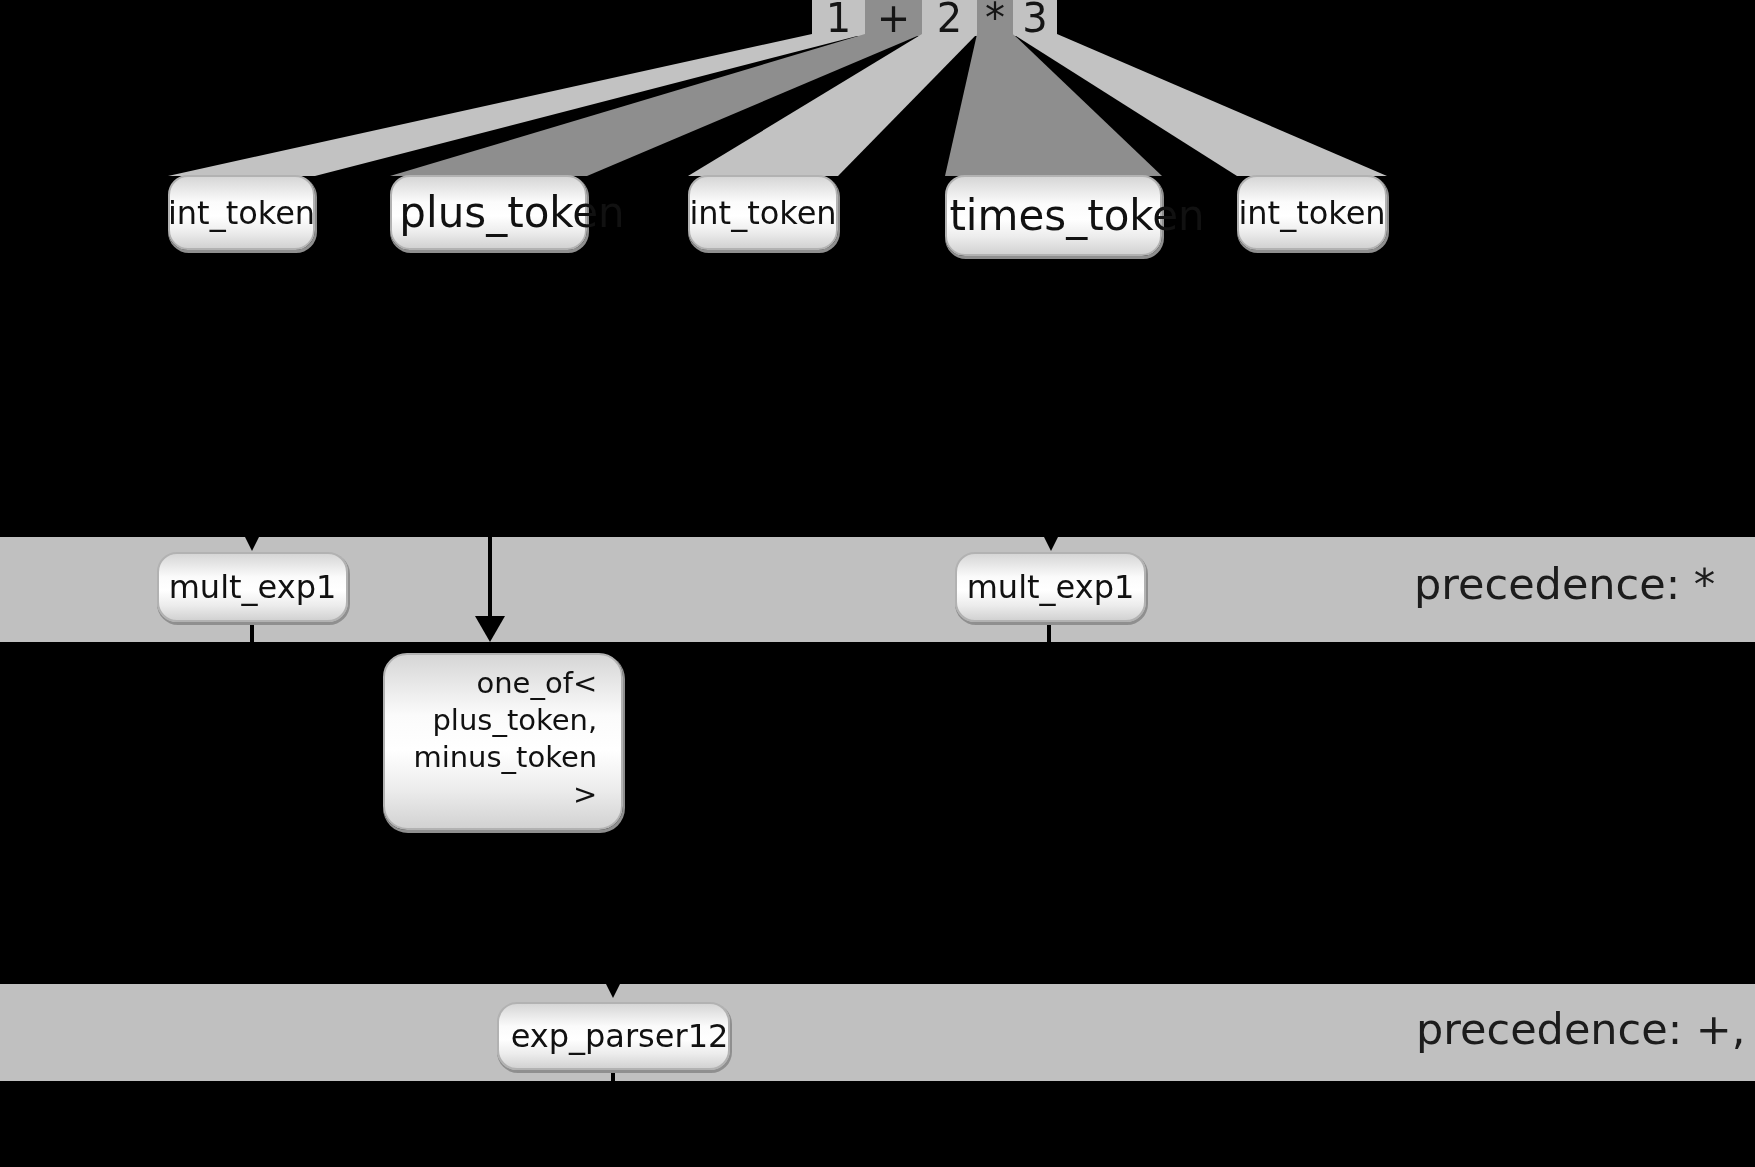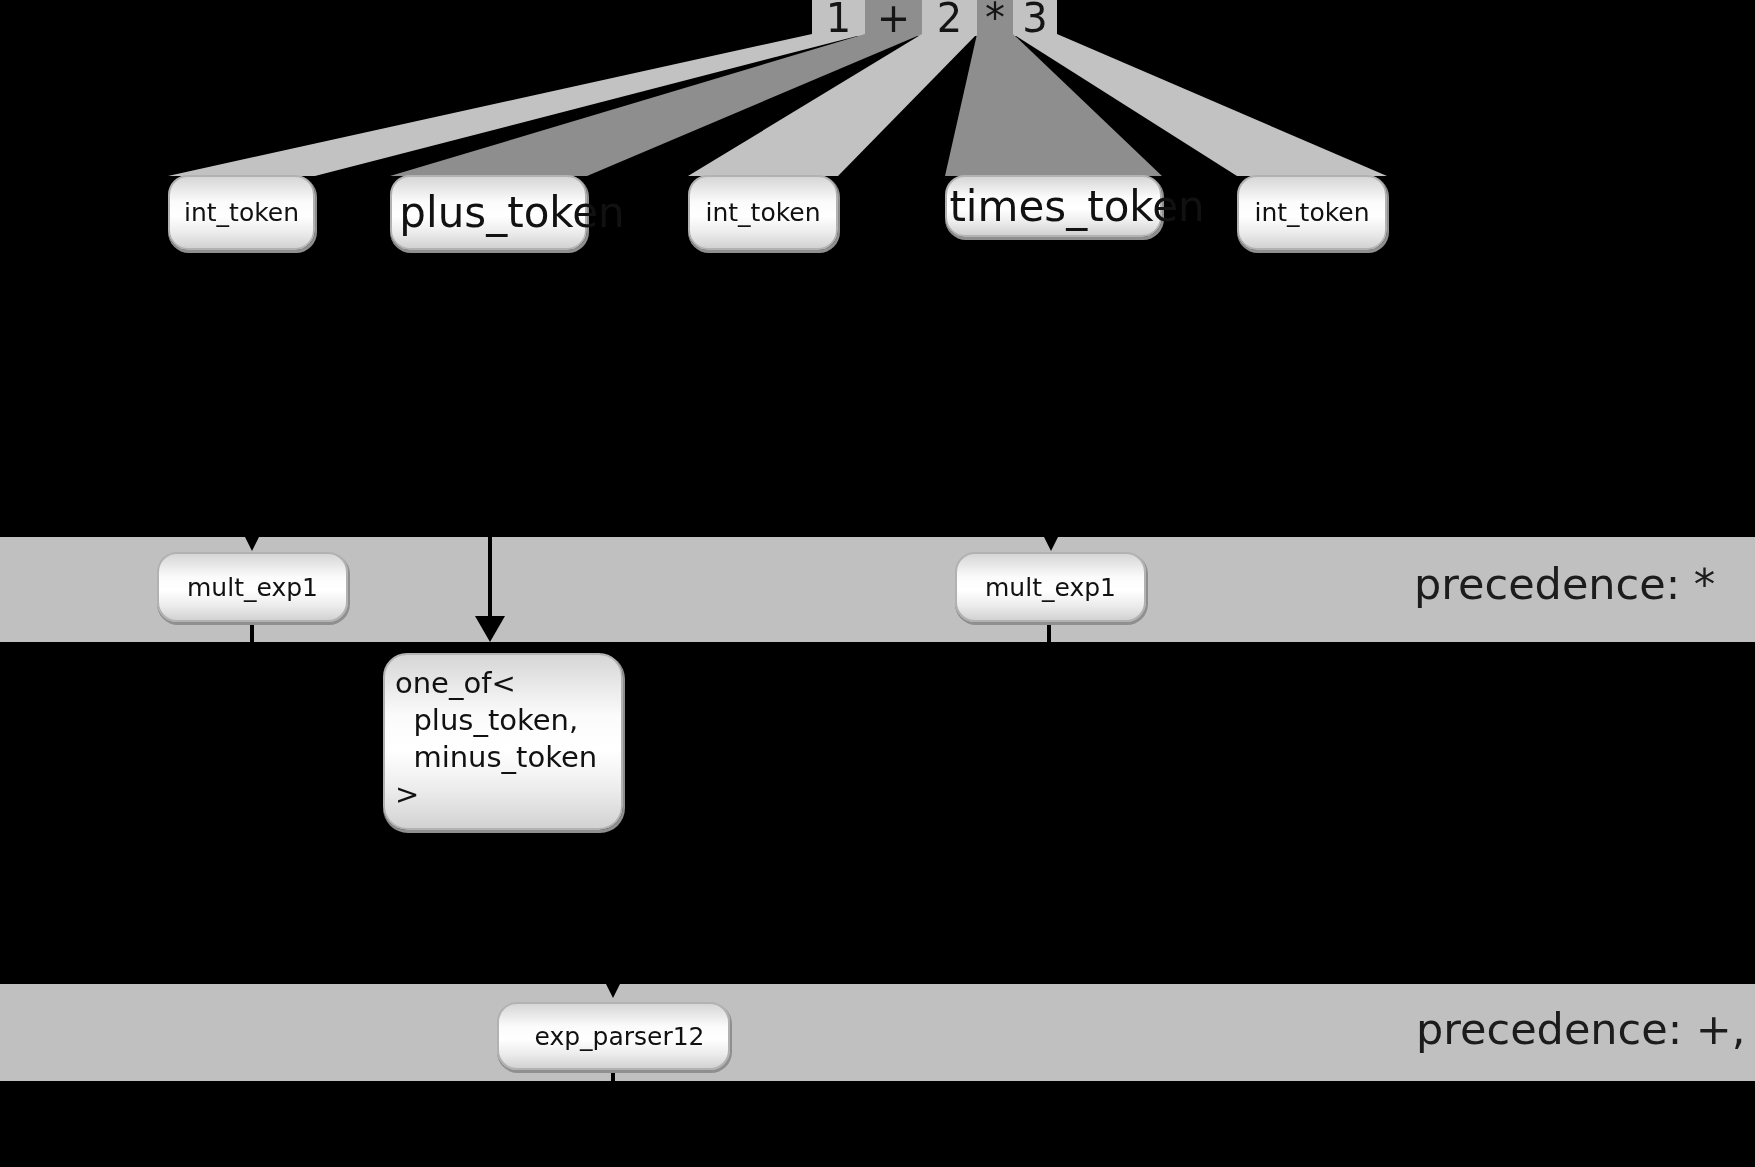--- a/index.html
+++ b/index.html
@@ -38,28 +38,28 @@
   .node{
     position:absolute;z-index:3;
     background:linear-gradient(180deg,#d6d6d6 0%,#fbfbfb 35%,#ffffff 55%,#ececec 78%,#d2d2d2 100%);
     border:2px solid #b2b2b2;
     border-radius:20px;
     box-shadow:1px 2px 0 1px #8f8f8f;
     color:#111;
     display:flex;align-items:center;justify-content:center;
     box-sizing:border-box;
   }
-  .node-label{font-size:25px;white-space:nowrap;}
+  .node-label{font-size:32px;white-space:nowrap;}
   #node-plus .node-label,#node-times .node-label{font-size:42px;margin-left:47px;}
   .node.multiline{
     align-items:flex-start;justify-content:flex-start;
     border-radius:24px;
   }
   .node.multiline .node-label{
-    white-space:pre;text-align:left;
+    white-space:pre;text-align:right;
     font-size:29px;line-height:37px;
     padding:10px 0 0 10px;
   }
   
   .precedence{
     position:absolute;z-index:3;
     font-size:43px;line-height:1;color:#1c1c1c;white-space:nowrap;
   }
   #precedence-mult{left:1414px;top:563px;}
   #precedence-exp{left:1416px;top:1008px;}
@@ -120,21 +120,21 @@
 
   <div class="node" style="left:168px;top:175px;width:147px;height:75px;">
     <span class="node-label">int_token</span>
   </div>
   <div class="node" id="node-plus" style="left:390px;top:175px;width:197px;height:75px;">
     <span class="node-label">plus_token</span>
   </div>
   <div class="node" style="left:688px;top:175px;width:150px;height:75px;">
     <span class="node-label">int_token</span>
   </div>
-  <div class="node" id="node-times" style="left:945px;top:175px;width:217px;height:62px;text-align:center;">
+  <div class="node" id="node-times" style="left:945px;top:175px;width:217px;height:81px;text-align:center;">
     <span class="node-label">times_token</span>
   </div>
   <div class="node" style="left:1237px;top:175px;width:150px;height:75px;">
     <span class="node-label">int_token</span>
   </div>
 
   <div class="node" style="left:157px;top:552px;width:191px;height:70px;">
     <span class="node-label">mult_exp1</span>
   </div>
   <div class="node" style="left:955px;top:552px;width:191px;height:70px;">

